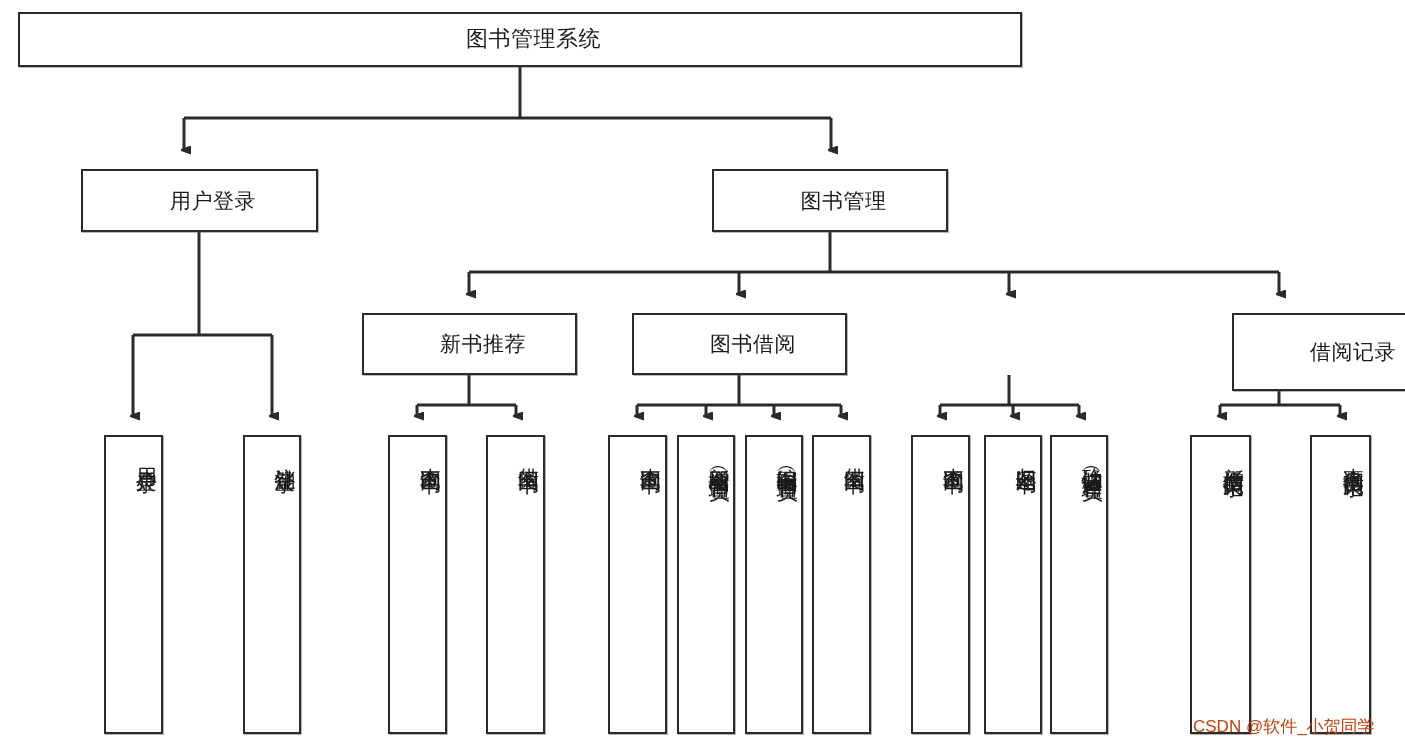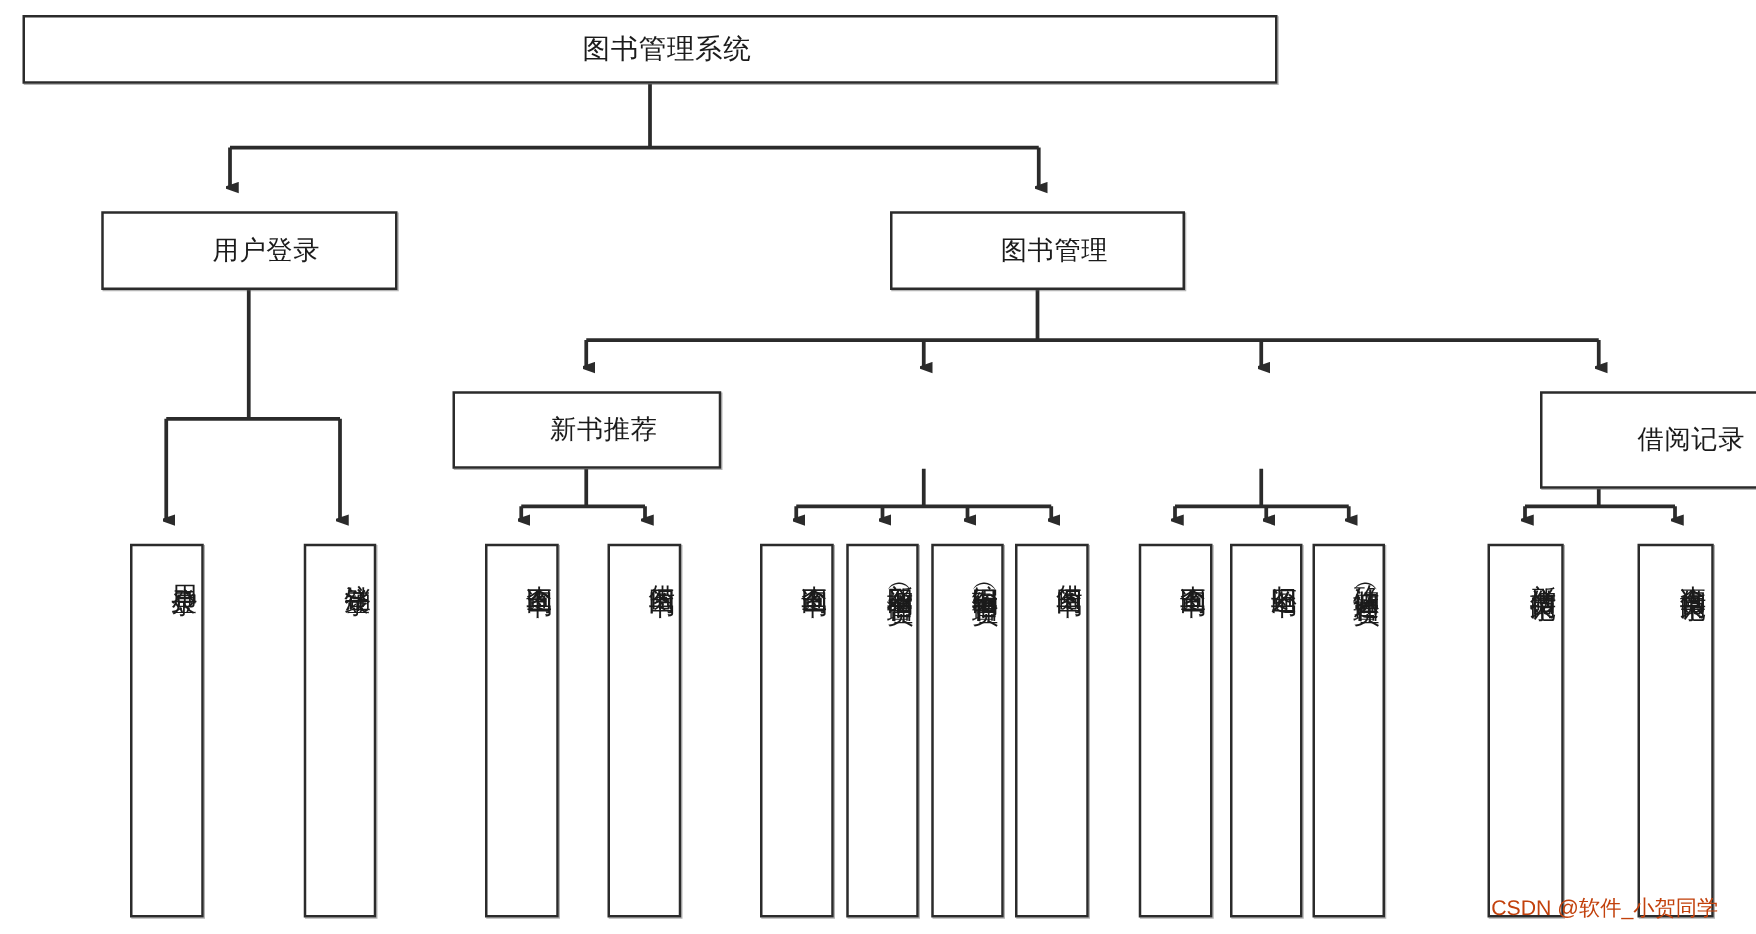--- a/index.html
+++ b/index.html
@@ -130,20 +130,23 @@
   <div class="node horizontal" style="left:81px; top:169px; width:237px; height:63px;">
     <span class="label">用户登录</span>
   </div>
   <div class="node horizontal" style="left:712px; top:169px; width:236px; height:63px;">
     <span class="label">图书管理</span>
   </div>
 
   <div class="node horizontal" style="left:362px; top:313px; width:215px; height:62px;">
     <span class="label">新书推荐</span>
   </div>
+  <div class="node horizontal" style="left:632px; top:313px; width:215px; height:62px;">
+    <span class="label">图书借阅</span>
+  </div>
   <div class="node horizontal" style="left:1232px; top:313px; width:215px; height:78px;">
     <span class="label">借阅记录</span>
   </div>
 
   <div class="node vertical" style="left:104px; top:435px; width:59px; height:299px;">
     <span class="label">用户登录</span>
   </div>
   <div class="node vertical" style="left:243px; top:435px; width:58px; height:299px;">
     <span class="label">注销登录</span>
   </div>

